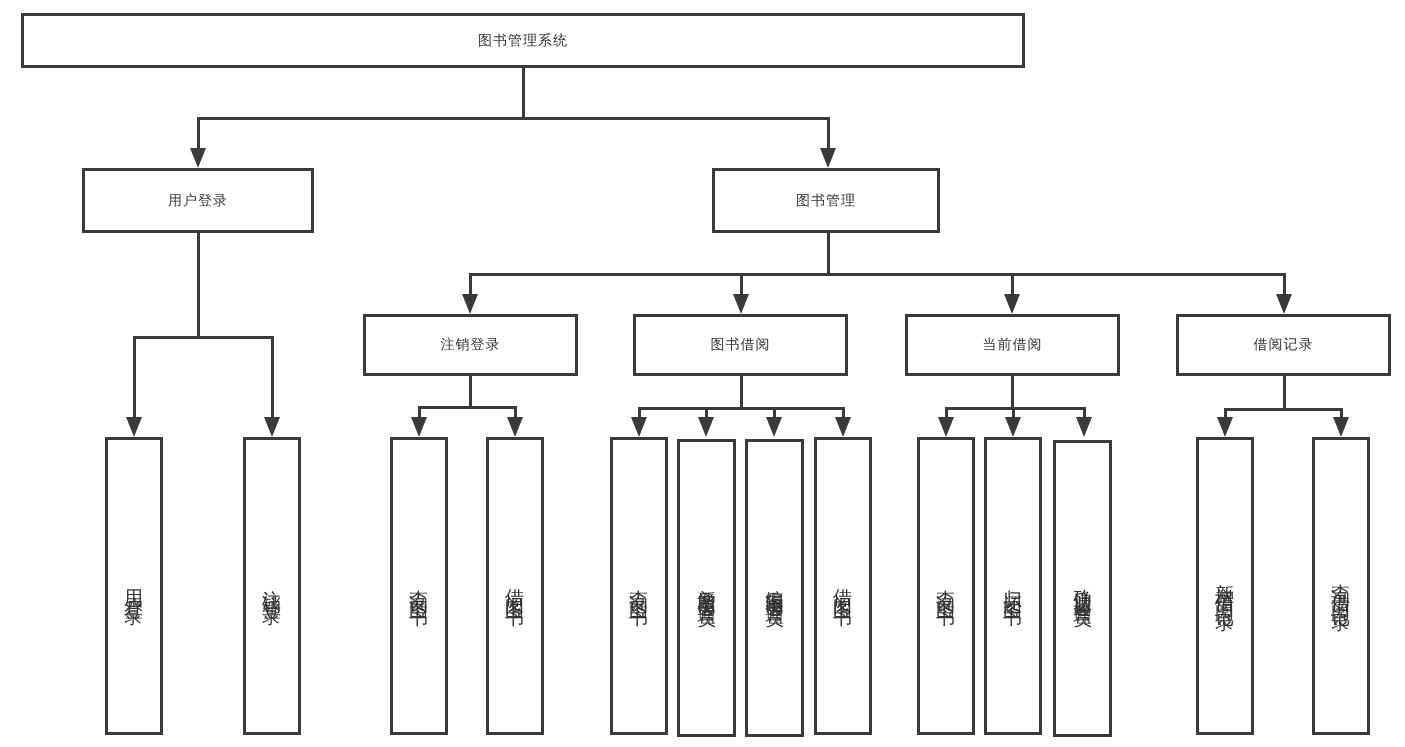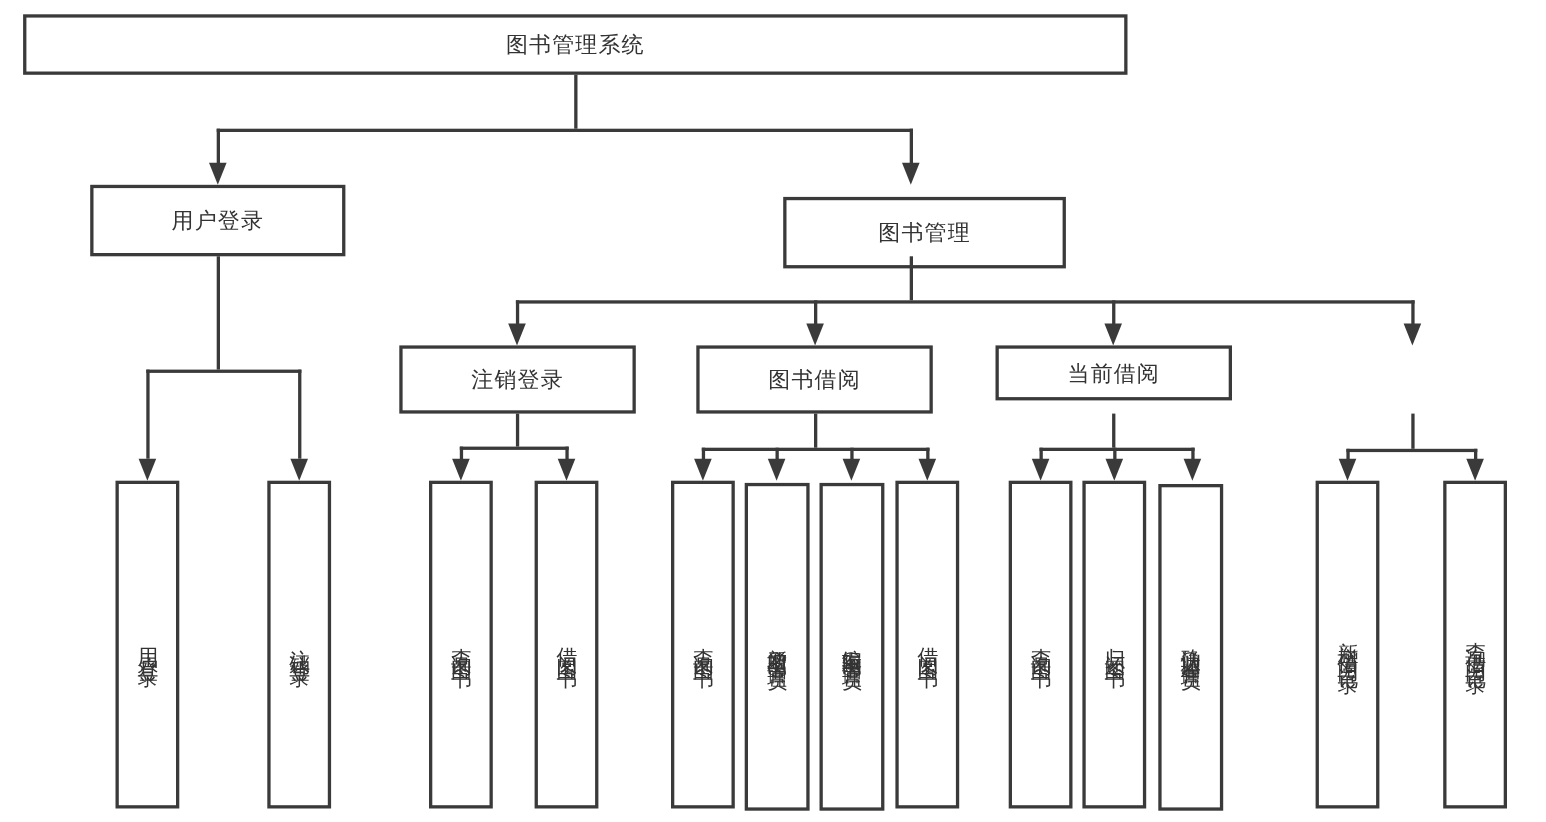--- a/index.html
+++ b/index.html
@@ -16,21 +16,21 @@
   .box{
     position:absolute;
     background:#ffffff;
     border:3px solid #3a3a3a;
     box-sizing:border-box;
     display:flex;
     align-items:center;
     justify-content:center;
     color:#333333;
   }
-  .hbox{font-size:20px;letter-spacing:1px;}
+  .hbox{font-size:14px;letter-spacing:1px;}
   .vbox{
     writing-mode:vertical-rl;
     font-size:19px;
     letter-spacing:6px;
     line-height:1;
   }
   .vbox.tight{letter-spacing:3px;font-size:18px;}
   .line{
     position:absolute;
     background:#3a3a3a;
@@ -63,21 +63,21 @@
   <div class="line" style="left:521.5px;top:68px;width:3px;height:49px;"></div>
   <div class="line" style="left:196.5px;top:117px;width:633px;height:3px;"></div>
   <div class="line" style="left:196.5px;top:117px;width:3px;height:32px;"></div>
   <div class="arrow" style="left:190px;top:148px;"></div>
   <div class="line" style="left:826.5px;top:117px;width:3px;height:32px;"></div>
   <div class="arrow" style="left:820px;top:148px;"></div>
 
   <div class="box hbox" style="left:82px;top:168px;width:232px;height:65px;">
     <span>用户登录</span>
   </div>
-  <div class="box hbox" style="left:712px;top:168px;width:257px;height:65px;margin-top:11px;">
+  <div class="box hbox" style="left:712px;top:168px;width:228px;height:65px;">
     <span>图书管理</span>
   </div>
 
   <div class="line" style="left:196.5px;top:233px;width:3px;height:103px;"></div>
   <div class="line" style="left:132.5px;top:336px;width:141px;height:3px;"></div>
   <div class="line" style="left:132.5px;top:336px;width:3px;height:81px;"></div>
   <div class="arrow" style="left:126px;top:417px;"></div>
   <div class="line" style="left:270.5px;top:336px;width:3px;height:81px;"></div>
   <div class="arrow" style="left:264px;top:417px;"></div>
 
@@ -91,22 +91,25 @@
   <div class="arrow" style="left:1004px;top:294px;"></div>
   <div class="line" style="left:1282.5px;top:273px;width:3px;height:23px;"></div>
   <div class="arrow" style="left:1276px;top:294px;"></div>
 
   <div class="box hbox" style="left:363px;top:314px;width:215px;height:62px;">
     <span>注销登录</span>
   </div>
   <div class="box hbox" style="left:633px;top:314px;width:215px;height:62px;">
     <span>图书借阅</span>
   </div>
-  <div class="box hbox" style="left:905px;top:314px;width:215px;height:50px;">
+  <div class="box hbox" style="left:905px;top:314px;width:215px;height:62px;">
     <span>当前借阅</span>
+  </div>
+  <div class="box hbox" style="left:1176px;top:314px;width:215px;height:62px;">
+    <span>借阅记录</span>
   </div>
 
   <div class="line" style="left:468.5px;top:376px;width:3px;height:30px;"></div>
   <div class="line" style="left:417.5px;top:406px;width:99px;height:3px;"></div>
   <div class="line" style="left:417.5px;top:406px;width:3px;height:13px;"></div>
   <div class="arrow" style="left:411px;top:417px;"></div>
   <div class="line" style="left:513.5px;top:406px;width:3px;height:13px;"></div>
   <div class="arrow" style="left:507px;top:417px;"></div>
 
   <div class="line" style="left:739.5px;top:376px;width:3px;height:31px;"></div>

